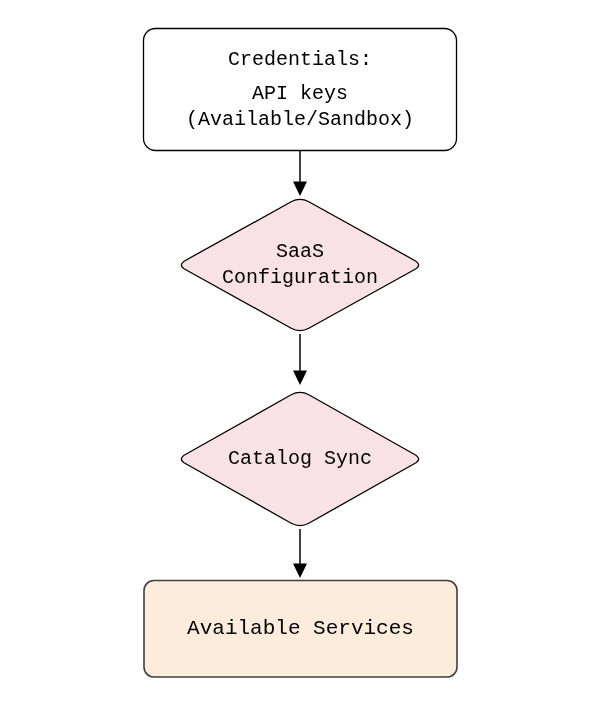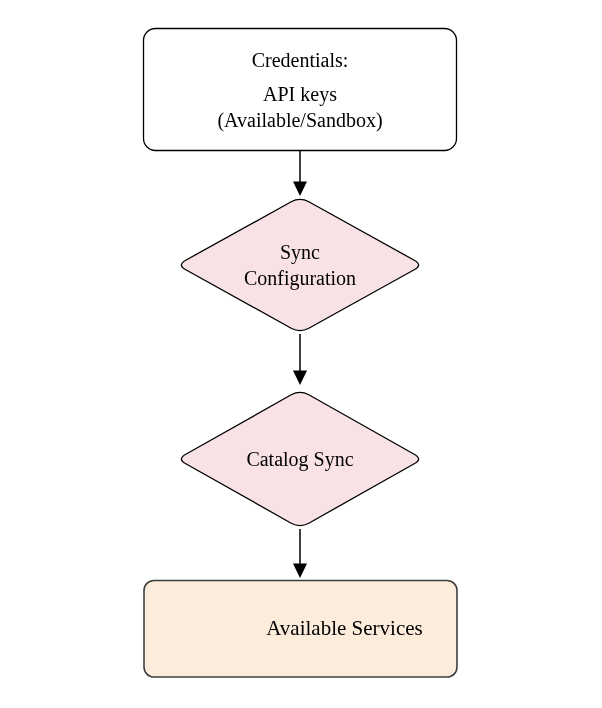--- a/index.html
+++ b/index.html
@@ -4,21 +4,21 @@
 <style>
   html, body {
     margin: 0;
     padding: 0;
     background: #ffffff;
   }
   #canvas {
     position: relative;
     width: 602px;
     height: 708px;
-    font-family: Liberation Serif, serif;
+    font-family: Liberation Mono, monospace;
     color: #000000;
     overflow: hidden;
     border-radius: 6px;
   }
   #shapes {
     position: absolute;
     left: 0;
     top: 0;
   }
   .label {
@@ -60,20 +60,20 @@
 
     <rect x="144" y="580.5" width="313" height="96.5" rx="10" ry="10" stroke-width="1.6" fill="#fcecdb" stroke="#3f3f3f"></rect>
   </svg>
 
   <div class="label fs20" style="left:143px; top:28px; width:314px; height:123px;">
     <div class="title-block">Credentials:</div>
     <div>API keys
 (Available/Sandbox)</div>
   </div>
 
-  <div class="label fs20" style="left:177px; top:197px; width:246px; height:136px;">Sync
+  <div class="label fs20" style="left:177px; top:197px; width:246px; height:136px;">SaaS
 Configuration</div>
 
   <div class="label fs20" style="left:177px; top:390px; width:246px; height:138px;text-align:right;">Catalog Sync</div>
 
-  <div class="label fs21" style="left:143px; top:580px; width:315px; height:97px;padding-left:44px;">Available Services</div>
+  <div class="label fs21" style="left:143px; top:580px; width:315px; height:97px;">Available Services</div>
 
 </div>
 
 </body></html>

